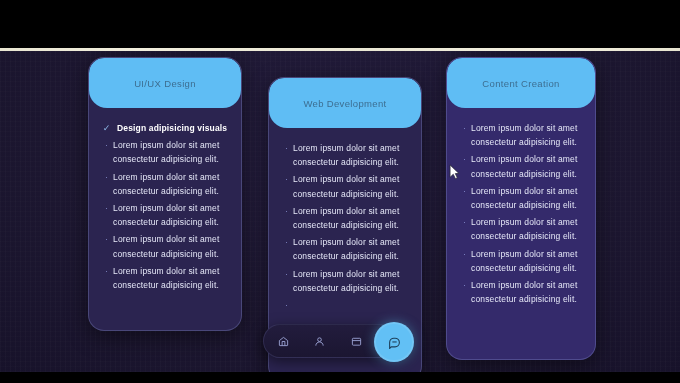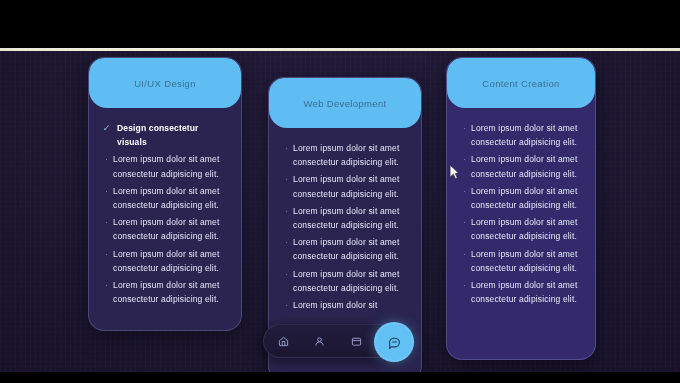--- a/index.html
+++ b/index.html
@@ -85,21 +85,21 @@
 
   <div class="app-bg"></div>
 
   <div class="card" id="card-uiux">
     <div class="card-head">
       <span class="card-head-title">UI/UX Design</span>
     </div>
     <div class="card-body">
       <div class="item first">
         <span class="mark check">✓</span>
-        <span class="item-text">Design consectetur visuals</span>
+        <span class="item-text">Design adipisicing visuals</span>
       </div>
       <div class="item">
         <span class="mark">·</span>
         <span class="item-text">Lorem ipsum dolor sit amet consectetur adipisicing elit.</span>
       </div>
       <div class="item">
         <span class="mark">·</span>
         <span class="item-text">Lorem ipsum dolor sit amet consectetur adipisicing elit.</span>
       </div>
       <div class="item">
@@ -137,21 +137,20 @@
       <div class="item">
         <span class="mark">·</span>
         <span class="item-text">Lorem ipsum dolor sit amet consectetur adipisicing elit.</span>
       </div>
       <div class="item">
         <span class="mark">·</span>
         <span class="item-text">Lorem ipsum dolor sit amet consectetur adipisicing elit.</span>
       </div>
       <div class="item">
         <span class="mark">·</span>
-        <span class="item-text">Lorem ipsum dolor sit</span>
       </div>
     </div>
   </div>
 
   <div class="card" id="card-content">
     <div class="card-head">
       <span class="card-head-title">Content Creation</span>
     </div>
     <div class="card-body">
       <div class="item">

